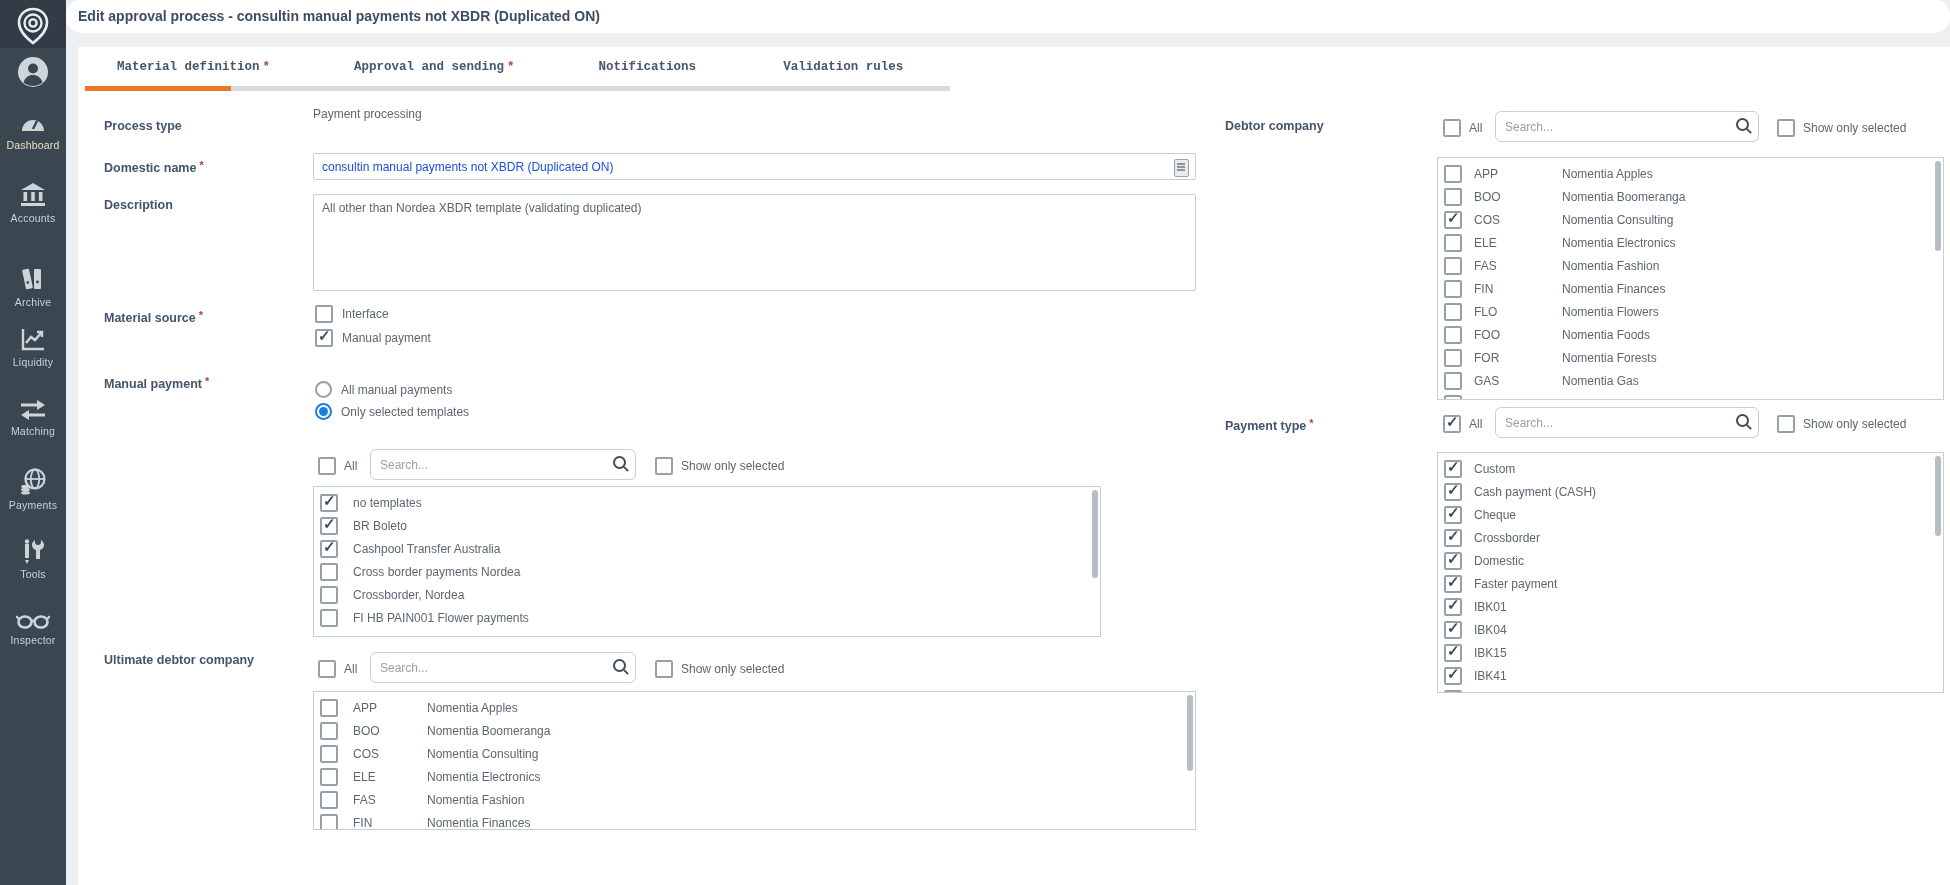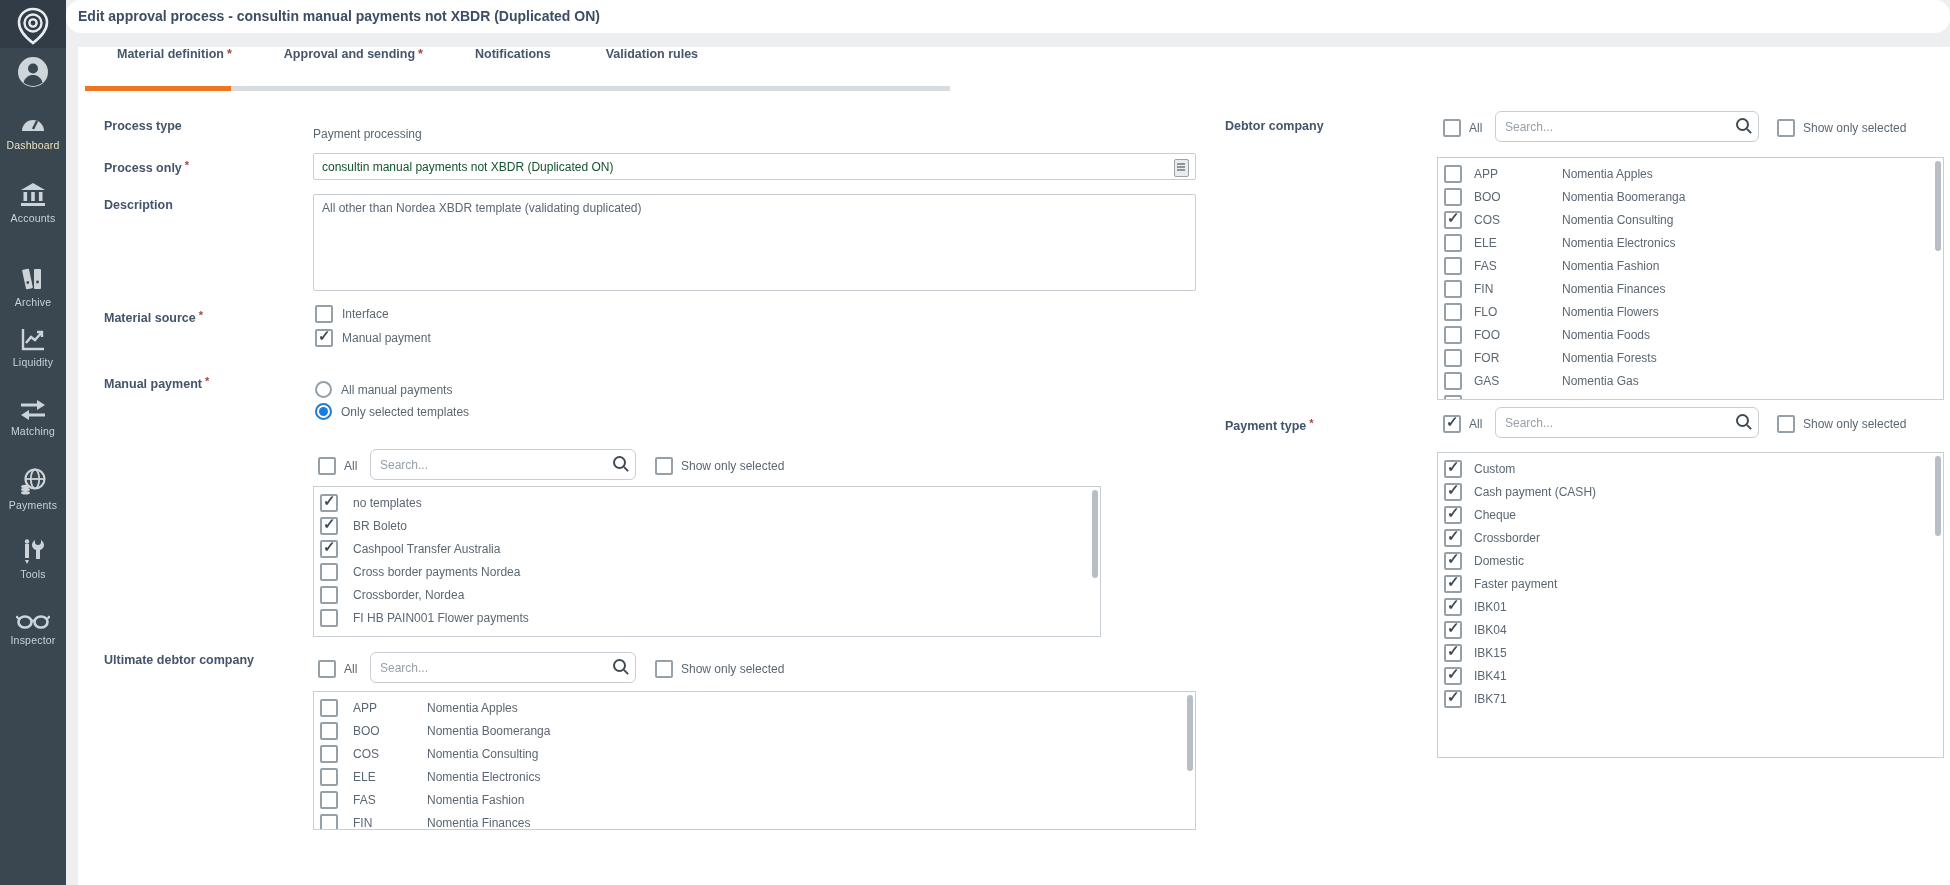--- a/index.html
+++ b/index.html
@@ -17,34 +17,34 @@
   .nav-label.hl{color:#e6e2bd;}
 
   
   .titlebar{position:absolute;left:66px;top:0;width:1884px;height:33px;background:#ffffff;z-index:4;border-radius:15px;}
   .page-title{position:absolute;left:12px;top:8px;font-size:14px;font-weight:bold;color:#3d4d63;}
 
   
   .card{position:absolute;left:78px;top:47px;right:-10px;bottom:-10px;background:#ffffff;}
 
   
-  .tabs{position:absolute;left:0;top:0;height:40px;display:flex;align-items:flex-start;padding-left:39px;gap:52px;}
+  .tabs{position:absolute;left:0;top:0;height:40px;display:flex;align-items:center;padding-left:39px;gap:84px;font-family:Liberation Mono, monospace;}
   .tab{font-size:12.5px;font-weight:bold;color:#46566b;white-space:nowrap;cursor:pointer;}
   .tab .star{color:#a94442;margin-left:3px;}
   .tab-track{position:absolute;left:7px;top:39px;width:865px;height:5px;background:#d9dcdf;}
   .tab-track-active{position:absolute;left:0px;top:0;width:146px;height:5px;background:#ee7623;}
 
   
   .flabel{position:absolute;font-size:12.5px;font-weight:bold;color:#44546a;white-space:nowrap;}
   .flabel .star{color:#a94442;font-size:11px;vertical-align:3px;margin-left:3px;}
   .fvalue{position:absolute;font-size:12px;color:#5b6773;}
 
   
   .tinput{position:absolute;border:1px solid #c9ced4;border-radius:2px;background:#fff;
-          font-family:"Liberation Sans",sans-serif;font-size:12px;color:#14532d;
+          font-family:"Liberation Sans",sans-serif;font-size:12px;color:#1d4ed8;
           padding:0 26px 0 8px;box-sizing:border-box;outline:none;}
   textarea.tarea{position:absolute;border:1px solid #c9ced4;border-radius:2px;background:#fff;
           font-family:"Liberation Sans",sans-serif;font-size:12px;color:#5b6773;
           padding:6px 8px;box-sizing:border-box;resize:none;outline:none;}
   .addon-ico{position:absolute;width:13px;height:16px;border:1px solid #9aa2aa;background:#e9ebec;border-radius:2px;}
   .addon-ico::before{content:"";position:absolute;left:2px;top:3px;width:8px;height:1.6px;background:#8d959d;box-shadow:0 3px 0 #8d959d,0 6px 0 #8d959d;}
 
   
   .cb{display:inline-block;width:14px;height:14px;border:2px solid #96a0a9;border-radius:2px;
       background:#fff;position:relative;flex:none;box-sizing:content-box;cursor:pointer;}
@@ -200,24 +200,24 @@
       <span>Validation rules</span><span class="star"></span>
     </div>
   </div>
   <div class="tab-track">
     <div class="tab-track-active"></div>
   </div>
 
   <div class="flabel" style="left:26px;top:72px">
     <span>Process type</span>
   </div>
-  <div class="fvalue" style="left:235px;top:80px">Payment processing</div>
+  <div class="fvalue" style="left:235px;top:60px">Payment processing</div>
 
   <div class="flabel" style="left:26px;top:112px">
-    <span>Process only</span><span class="star">*</span>
+    <span>Domestic name</span><span class="star">*</span>
   </div>
   <input class="tinput" style="left: 235px; top: 106px; width: 883px; height: 27px;" value="consultin manual payments not XBDR (Duplicated ON)">
   <div class="addon-ico" style="left:1096px;top:112px"></div>
 
   <div class="flabel" style="left:26px;top:151px">
     <span>Description</span>
   </div>
   <textarea class="tarea" style="left: 235px; top: 147px; width: 883px; height: 97px;">All other than Nordea XBDR template (validating duplicated)</textarea>
 
   <div class="flabel" style="left:26px;top:262px">
@@ -423,21 +423,21 @@
     </div>
     <div class="search" style="left:58px;width:264px">
       <input placeholder="Search..." style="">
       <span class="mag"></span>
     </div>
     <div class="showsel" style="left:340px">
       <span class="cb"></span>
       <span>Show only selected</span>
     </div>
   </div>
-  <div class="listbox" style="left:1359px;top:405px;width:507px;height:306px">
+  <div class="listbox" style="left:1359px;top:405px;width:507px;height:241px">
     <div class="sbthumb" style="top:3px;height:80px"></div>
   <div class="lrow right">
     <span class="cb on"></span>
     <span class="name">Custom</span>
   </div>
       <div class="lrow right">
     <span class="cb on"></span>
     <span class="name">Cash payment (CASH)</span>
   </div>
       <div class="lrow right">

